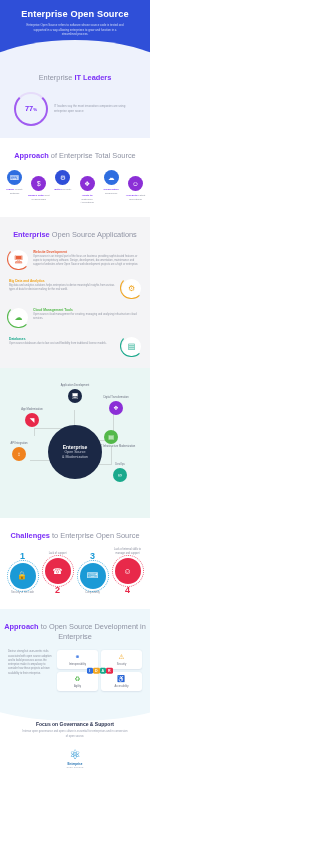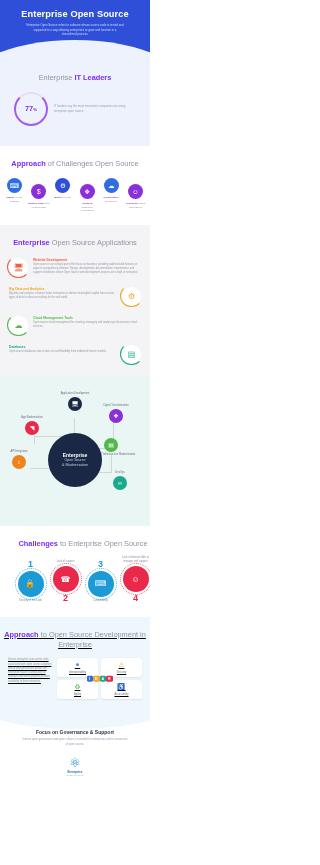--- a/index.html
+++ b/index.html
@@ -34,21 +34,21 @@
     position:relative; color:#cfd9f6; font-size:2.9px; line-height:1.55;
     text-align:center; padding:4px 26px 0;
   }
 
   
   .sec { position:relative; width:150px; }
   .sec-title { text-align:center; font-size:7.4px; line-height:1.3; font-weight:normal; color:#8f93a3; }
   .sec-title b { font-weight:bold; }
 
   
-  .itleaders { background:#eef2fc; padding:11px 0 20px; }
+  .itleaders { background:#eef2fc; padding:11px 0 12px; }
   .itleaders .sec-title b { color:#7b2ff7; }
   .leader-row { display:flex; align-items:center; gap:6px; padding:9px 14px 0; }
   .donut {
     width:34px; height:34px; border-radius:50%;
     border:2.2px solid #a05cf0; display:flex; align-items:center;
     justify-content:center; flex:0 0 auto;
     border-top-color:#e6dcfa;
   }
   .donut span { font-size:7.4px; font-weight:bold; color:#7b2ff7; }
   .donut span i { font-size:4.4px; font-style:normal; }
@@ -101,41 +101,41 @@
   .node .dot {
     width:14px; height:14px; border-radius:50%; margin:0 auto;
     display:flex; align-items:center; justify-content:center;
     color:#fff; font-size:6px;
   }
   .node .nl { font-size:2.6px; line-height:1.45; color:#6c7180; margin-bottom:1.5px; }
   .node .nl.below { margin:1.5px 0 0; }
   .spoke { position:absolute; background:#cfd8d6; z-index:1; }
 
   
-  .chal { background:#ffffff; padding:13px 0 14px;margin-left:8px; }
+  .chal { background:#ffffff; padding:13px 0 14px; }
   .chal .sec-title b { color:#7b2ff7; }
   .chal-row { display:flex; justify-content:center; align-items:flex-end; gap:2px; padding:8px 4px 0; }
   .ch { width:33px; text-align:center; position:relative; }
   .ch-num { font-size:9px; font-weight:bold; line-height:1; }
   .ch-ring {
     width:26px; height:26px; border-radius:50%; margin:2px auto 0;
     display:flex; align-items:center; justify-content:center;
     color:#fff; font-size:8px; position:relative;
   }
   .ch-ring::before{
     content:""; position:absolute; inset:-3px; border-radius:50%;
     border:1.1px dotted currentColor; opacity:.75;
   }
   .ch-ring i { font-style:normal; }
   .ch-lb { font-size:2.6px; line-height:1.5; color:#8b8f9e; }
   .ch-lb.top { margin-bottom:2px; }
   .ch-lb.bot { margin-top:2.5px; }
 
   
-  .appr { background:#eef7fb; padding:13px 0 14px;text-decoration:underline; }
+  .appr { background:#eef7fb; padding:13px 0 14px; }
   .appr .sec-title b { color:#7b2ff7; }
   .appr-body { display:flex; gap:5px; padding:9px 8px 0; align-items:flex-start; }
   .appr-p { font-size:2.6px; line-height:1.65; color:#8f94a2; width:44px; flex:0 0 auto; }
   .cards { display:grid; grid-template-columns:1fr 1fr; gap:3px; flex:1 1 auto; position:relative; }
   .card {
     background:#fff; border-radius:3px; padding:4px 2px 3.5px; text-align:center;
     box-shadow:0 0.6px 1.6px rgba(40,60,110,.10);
   }
   .card .ci { font-size:6.5px; line-height:1; }
   .card .cl { font-size:2.6px; color:#6d7280; margin-top:2px; }
@@ -177,21 +177,21 @@
     <div class="leader-row">
       <div class="donut">
         <span><span>77</span><i>%</i></span>
       </div>
       <div class="leader-txt">IT leaders say the most innovative companies are using enterprise open source</div>
     </div>
   </div>
 
   <div class="sec benefits">
     <div class="sec-title">
-      <b>Approach</b><span> of Challenges Open Source</span>
+      <b>Approach</b><span> of Enterprise Total Source</span>
     </div>
     <div class="ben-row">
       <div class="ben">
         <div class="ben-ic" style="background:#2f6ee0">⌨</div>
         <div class="ben-lb"><b>Higher</b> <span>Quality Software</span></div>
       </div>
       <div class="ben up" style="margin-top:6px">
         <div class="ben-ic" style="background:#8b2fd6">$</div>
         <div class="ben-lb"><b>Reduce Total</b> <span>Cost of Ownership</span></div>
       </div>

